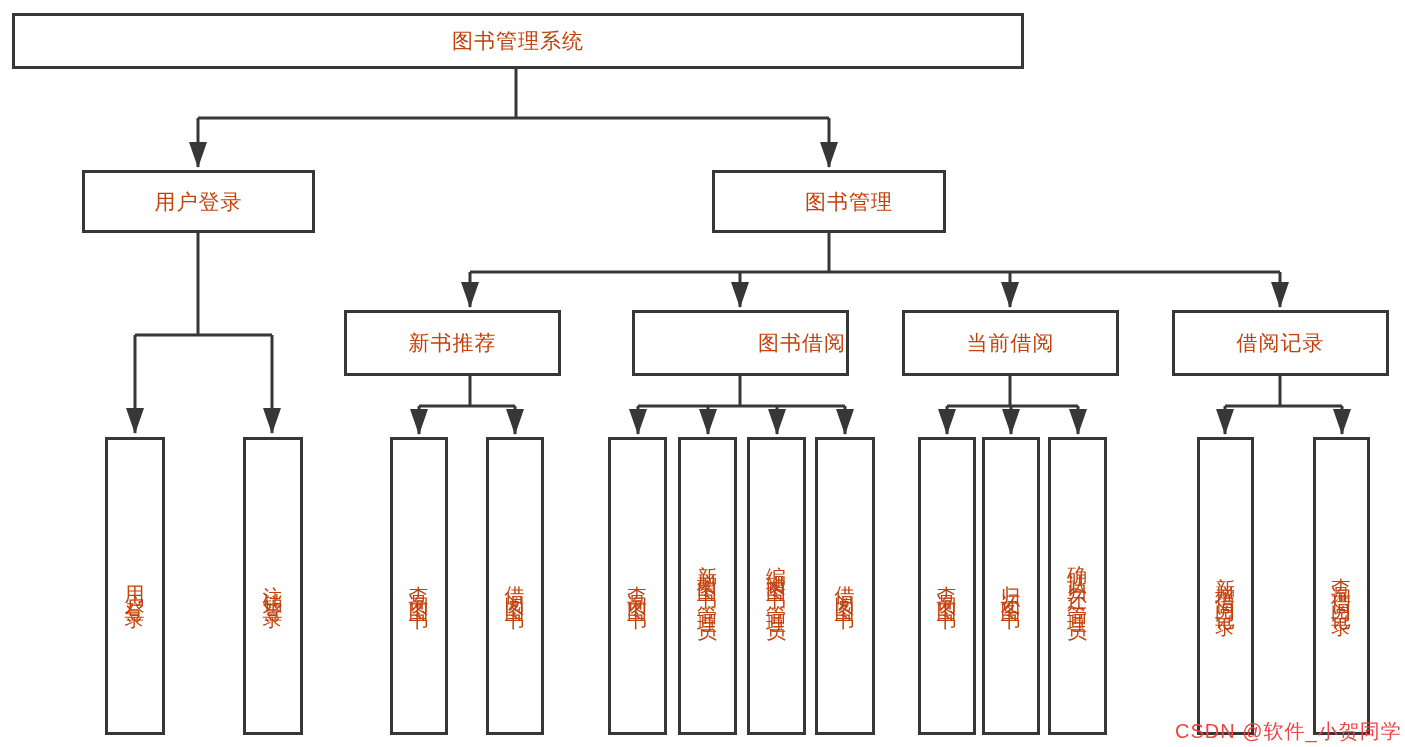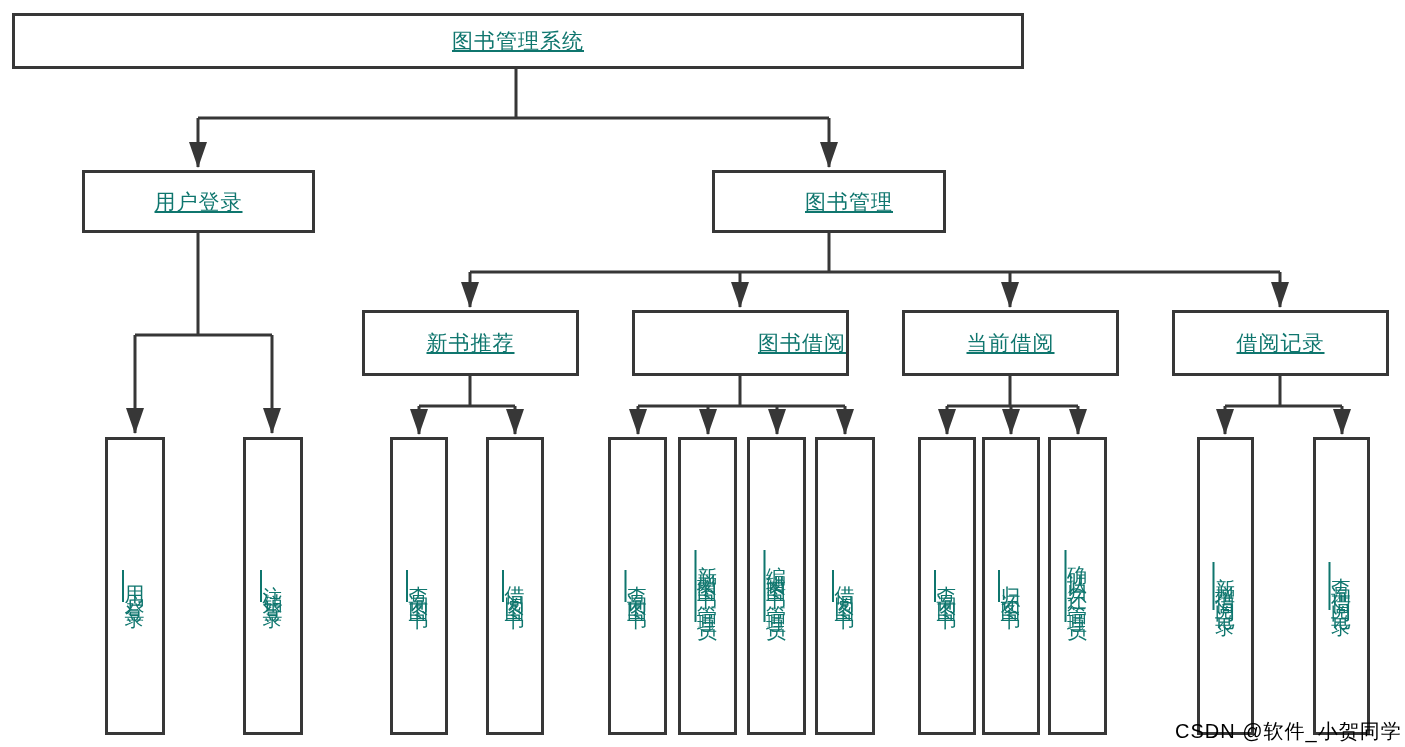--- a/index.html
+++ b/index.html
@@ -17,28 +17,27 @@
     width: 1405px; height: 747px;
   }
   .box {
     position: absolute;
     box-sizing: border-box;
     background: #ffffff;
     border: 3px solid #373737;
     display: flex;
     align-items: center;
     justify-content: center;
-    color: #0f766e;
-    text-decoration: underline;
+    color: #c2410c;
   }
   .root-box  { left: 12px;  top: 13px;  width: 1012px; height: 56px; }
   .l2a       { left: 82px;  top: 170px; width: 233px;  height: 63px; }
   .l2b       { left: 712px; top: 170px; width: 234px;  height: 63px; padding-left: 40px; }
   .l3        { top: 310px; height: 66px; width: 217px; }
-  .l3.g0 { left: 362px; }
+  .l3.g0 { left: 344px; }
   .l3.g1 { left: 632px; justify-content: flex-end; }
   .l3.g2 { left: 902px; }
   .l3.g3 { left: 1172px; }
   .leaf { top: 437px; height: 298px; }
   .h-label {
     font-size: 21px;
     letter-spacing: 1px;
     white-space: nowrap;
   }
   .v-label {
@@ -47,21 +46,21 @@
     font-size: 20px;
     line-height: 1;
     letter-spacing: 8px;
     white-space: nowrap;
   }
   .watermark {
     position: absolute;
     left: 1175px;
     top: 718px;
     font-size: 20px;
-    color: #000000;
+    color: #ef4444;
     letter-spacing: 1px;
     white-space: nowrap;
   }
 </style>
 </head>
 <body>
 
 <div id="canvas">
 
   <svg id="connectors" viewBox="0 0 1405 747" xmlns="http://www.w3.org/2000/svg">

